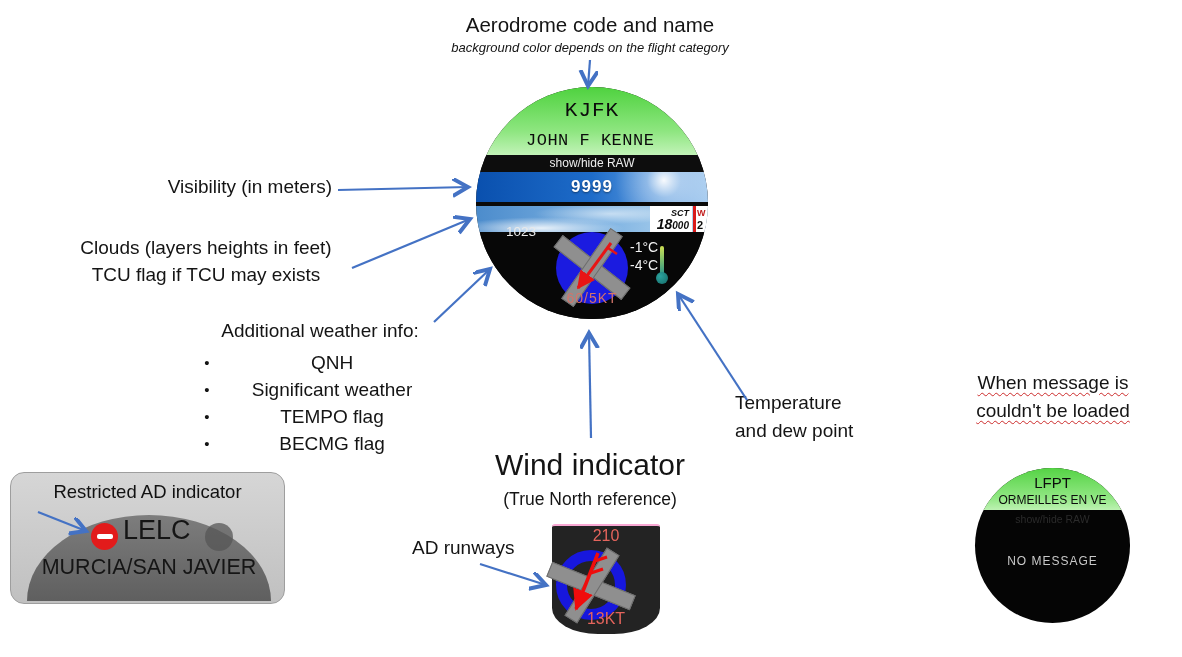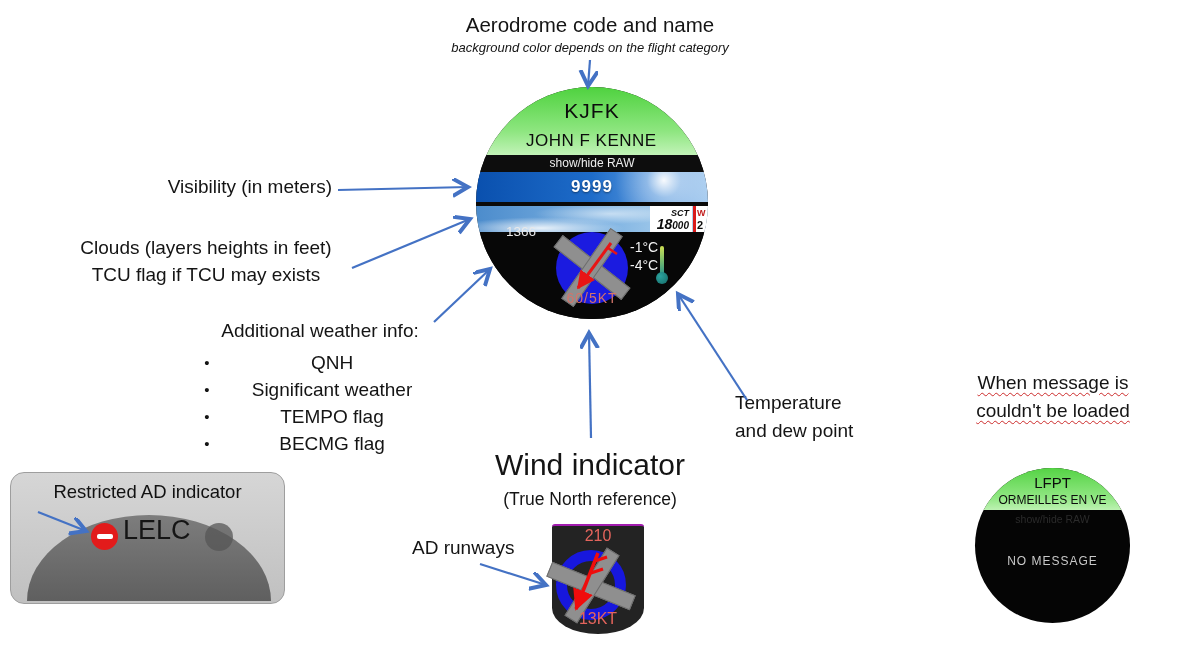--- a/index.html
+++ b/index.html
@@ -31,21 +31,21 @@
           text-decoration-thickness:1px; text-underline-offset:3px; }
 
   
   .arrows { left:0; top:0; pointer-events:none; }
 
   
   .main-widget { left:476px; top:87px; width:232px; height:232px; border-radius:50%;
                  overflow:hidden; background:#070707; }
   .mw-band { position:absolute; left:0; width:100%; }
   .mw-green { top:0; height:68px;
-    background:linear-gradient(180deg,#4fd23f 0%,#8ee680 65%,#c2f3b8 100%); }
+    background:linear-gradient(180deg,#4fd23f 0%,#8ee680 65%,#c2f3b8 100%);font-family:Liberation Mono, monospace; }
   .mw-icao { position:absolute; top:12px; width:100%; text-align:center; font-size:21px;
              letter-spacing:1px; color:#0c0c0c; }
   .mw-name { position:absolute; top:44px; left:50px; white-space:nowrap; font-size:17px;
              letter-spacing:.5px; color:#0c0c0c; }
   .mw-raw { top:68px; height:17px; background:#0d0d0d; color:#ededed; font-size:12px;
             text-align:center; line-height:17px; }
   .mw-vis { top:85px; height:30px;
     background:
       radial-gradient(circle at 81% 28%, rgba(255,255,255,.95) 0%, rgba(255,255,255,.35) 9%, rgba(255,255,255,0) 26%),
       linear-gradient(90deg,#0a50ae 0%,#1e6cc9 50%,#5e9cde 78%,#a9cdf0 100%);
@@ -80,22 +80,22 @@
   .rose { position:absolute; width:72px; height:72px; }
   .rose-main { left:80px; top:0px; }
   .rose-disc { position:absolute; left:0; top:0; width:72px; height:72px; border-radius:50%;
                background:#1b1be0; }
   .rose-ring { position:absolute; left:1px; top:1px; width:70px; height:70px; border-radius:50%;
                border:11px solid #1717dd; }
   .runway { position:absolute; background:#8f8f8f; border:1px solid #6d6d6d; }
   .rose-svg { position:absolute; left:0; top:0; }
 
   
-  .wind-widget { left:552px; top:524px; width:92px; height:110px; background:#232323;
-    border-top:2px solid #a21caf; border-radius:3px 3px 46px 46px / 3px 3px 26px 26px; }
+  .wind-widget { left:552px; top:524px; width:108px; height:110px; background:#232323;
+    border-top:2px solid #f9a8d4; border-radius:3px 3px 46px 46px / 3px 3px 26px 26px; }
   .ww-dir { position:absolute; top:1px; width:100%; text-align:center; font-size:16px; color:#e4645c; }
   .ww-rose { left:3px; top:23px; }
   .ww-spd { position:absolute; bottom:6px; width:100%; text-align:center; font-size:16px; color:#e4645c; }
 
   
   .restricted-panel { left:10px; top:472px; width:275px; height:132px; border-radius:14px;
     background:linear-gradient(180deg,#d6d6d6,#c0c0c0); border:1.5px solid #9e9e9e; overflow:hidden; }
   .rp-title { position:absolute; left:0; top:8px; width:100%; text-align:center; font-size:18.5px; color:#111; }
   .rp-dome { position:absolute; left:16px; top:42px; width:244px; height:86px;
     border-radius:122px 122px 0 0 / 86px 86px 0 0;
@@ -187,21 +187,21 @@
         <span class="mw-cloud-cov">SCT</span>
         <span class="mw-cloud-hgt"><span>18</span><span class="mw-cloud-sub">000</span></span>
       </div>
       <div class="mw-redbar"></div>
       <div class="mw-wbox">
         <span class="mw-wbox-top">W</span>
         <span class="mw-wbox-bot">2</span>
       </div>
     </div>
     <div class="mw-band mw-black">
-      <div class="mw-qnh">1366</div>
+      <div class="mw-qnh">1023</div>
       <div class="rose rose-main">
         <div class="rose-disc"></div>
         <div class="runway" style="left:-7px; top:28px; width:86px; height:15px; transform:rotate(38deg);"></div>
         <div class="runway" style="left:-7px; top:28px; width:86px; height:15px; transform:rotate(-55deg);"></div>
         <svg class="rose-svg" width="72" height="72">
           <defs>
             <marker id="redhead1" markerWidth="8" markerHeight="8" refX="5.5" refY="3" orient="auto">
               <path d="M0,0 L6,3 L0,6 Z" fill="#e81515"></path>
             </marker>
           </defs>
@@ -242,20 +242,21 @@
   </div>
 
   <div class="abs restricted-panel">
     <div class="rp-title">Restricted AD indicator</div>
     <div class="rp-dome">
       <div class="rp-noentry">
           <div class="rp-noentry-bar"></div>
         </div>
       <div class="rp-icao">LELC</div>
       <div class="rp-spot"></div>
+      <div class="rp-name">MURCIA/SAN JAVIER</div>
     </div>
   </div>
 
   <div class="abs nm-widget">
     <div class="nm-green"></div>
     <div class="nm-icao">LFPT</div>
     <div class="nm-name">ORMEILLES EN VE</div>
     <div class="nm-raw">show/hide RAW</div>
     <div class="nm-status">NO MESSAGE</div>
   </div>

